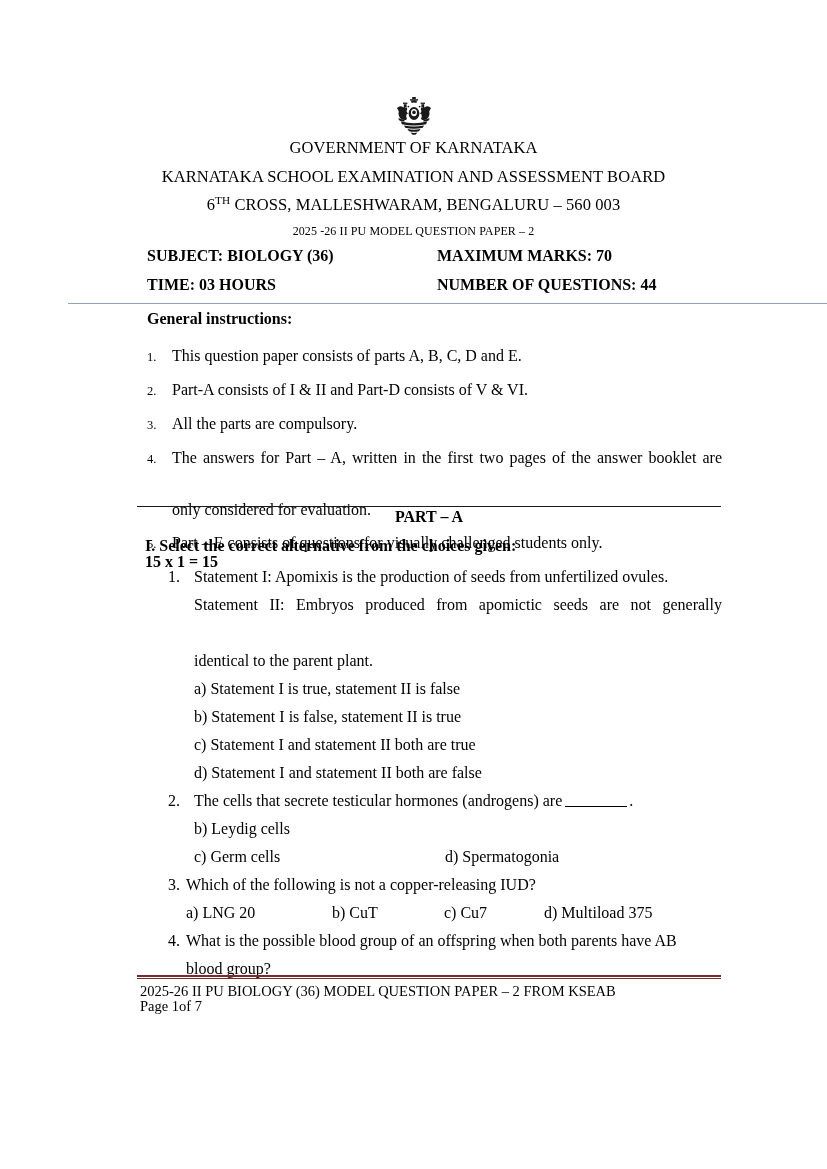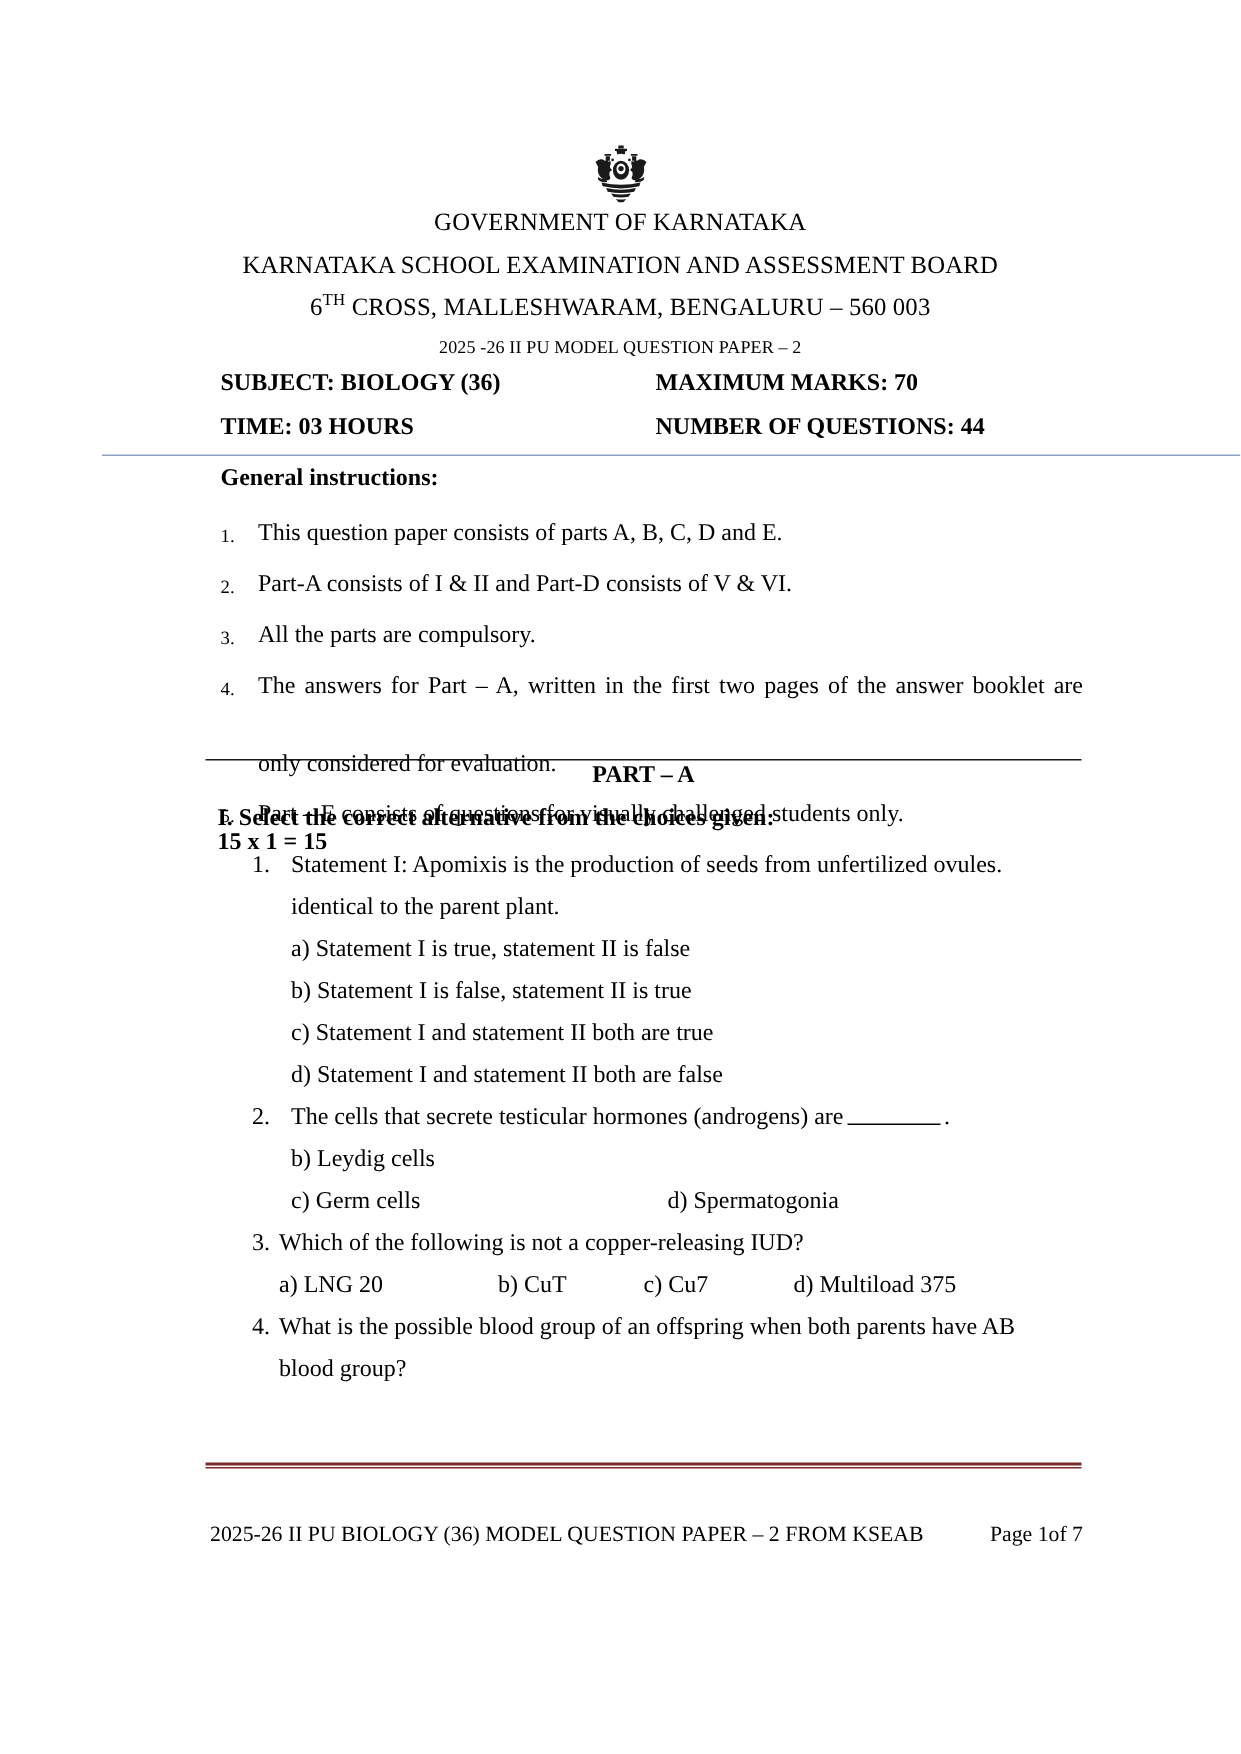--- a/index.html
+++ b/index.html
@@ -228,21 +228,21 @@
     line-height: 1.75;
   }
   .opt-2col .c1 { flex: 0 0 251px; width: 251px; }
   .opt-2col .c2 { flex: 1 1 auto; }
   .opt-4col {
     display: flex;
     line-height: 1.75;
   }
   .opt-4col .o1 { flex: 0 0 146px; width: 146px; }
   .opt-4col .o2 { flex: 0 0 97px;  width: 97px; }
-  .opt-4col .o3 { flex: 0 0 100px; width: 100px; }
+  .opt-4col .o3 { flex: 0 0 100px; width: 100px; margin-left: 15px; }
   .opt-4col .o4 { flex: 1 1 auto; }
 
   .blank {
     display: inline-block;
     width: 62px;
     border-bottom: 1.3px solid #000;
     margin: 0 2px -1px 3px;
   }
 
   
@@ -252,26 +252,27 @@
     top: 975px;
     width: 584px;
     height: 4px;
     border-top: 2.4px solid #7b2a2a;
     border-bottom: 1.2px solid #7b2a2a;
     box-sizing: border-box;
   }
   .footer {
     position: absolute;
     left: 140px;
-    top: 1016px;
+    top: 984px;
     width: 582px;
     display: flex;
     align-items: flex-start;
     font-size: 14.5px;
     line-height: 1.0;
+    flex-direction: column;
   }
   .footer .f-left { flex: 1 1 auto; white-space: nowrap; }
   .footer .f-right { flex: 0 0 auto; white-space: nowrap; }
 </style>
 </head>
 <body>
 
 <div class="page">
 
   <div class="emblem-wrap">
@@ -368,20 +369,21 @@
     <div class="sh-marks">15 x 1 = 15</div>
   </div>
 
   <div class="questions">
 
     <div class="q">
       <div class="q-row">
         <div class="q-num">1.</div>
         <div class="q-body">
           <div class="q-line">Statement I: Apomixis is the production of seeds from unfertilized ovules.</div>
+          <div class="q-line justify">Statement II: Embryos produced from apomictic seeds are not generally</div>
           <div class="q-line">identical to the parent plant.</div>
           <div class="opt-line">a) Statement I is true, statement II is false</div>
           <div class="opt-line">b) Statement I is false, statement II is true</div>
           <div class="opt-line">c) Statement I and statement II both are true</div>
           <div class="opt-line">d) Statement I and statement II both are false</div>
         </div>
       </div>
     </div>
 
     <div class="q">

